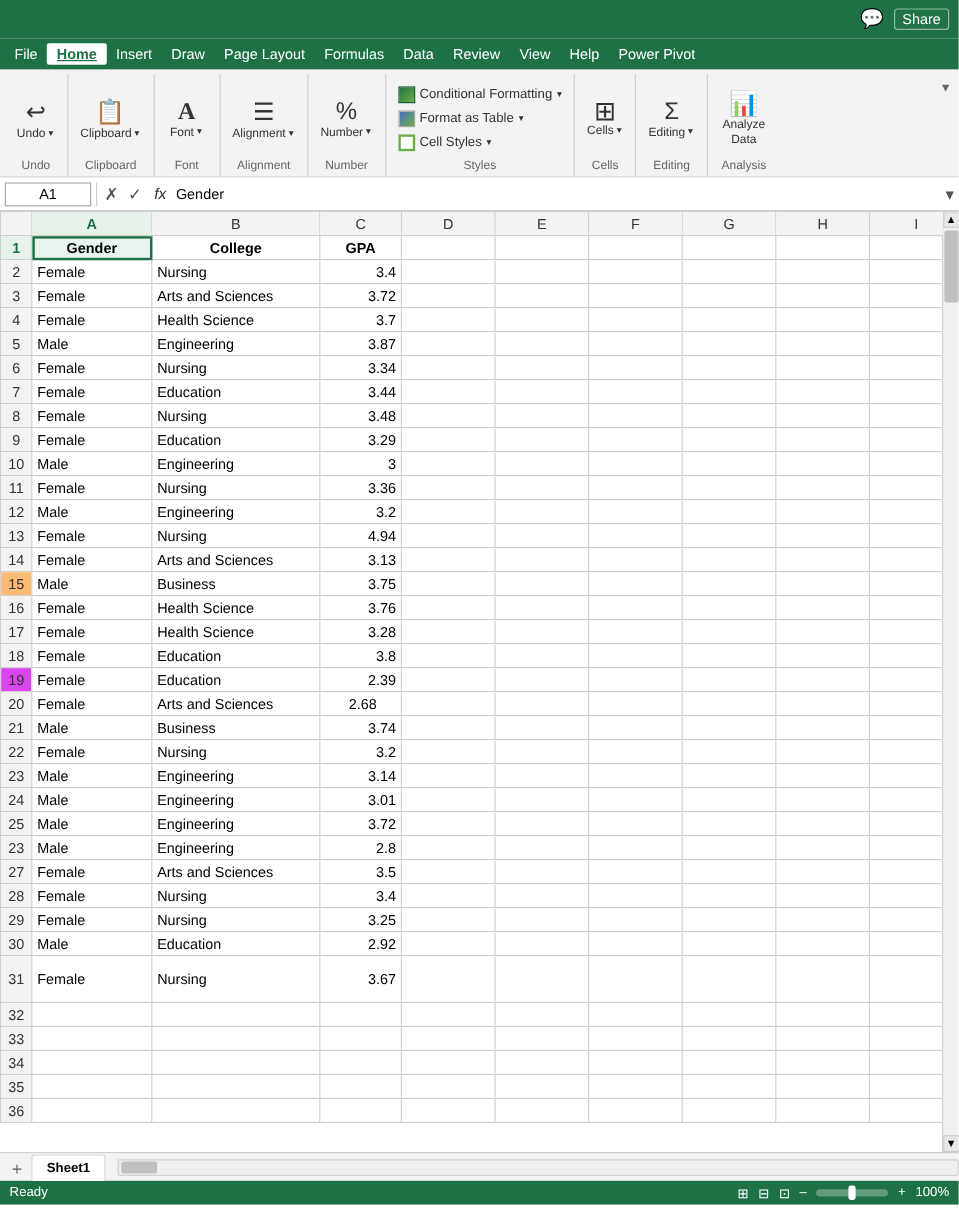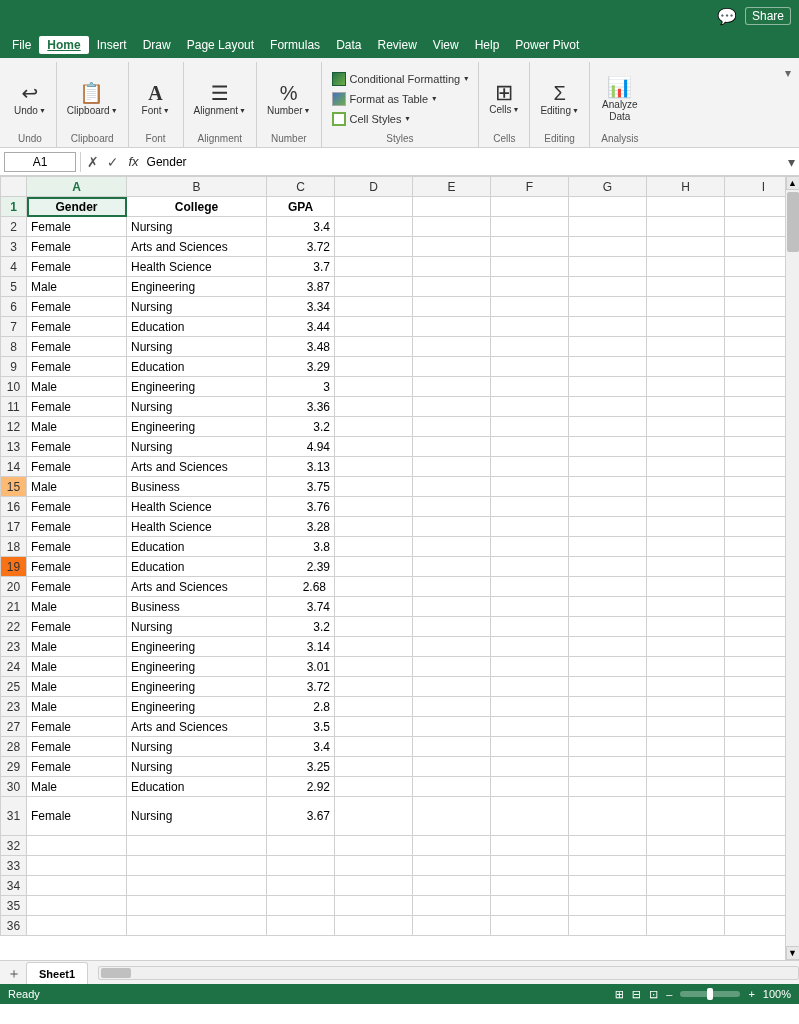--- a/index.html
+++ b/index.html
@@ -388,36 +388,36 @@
             <td style="border: 1px solid rgb(208, 208, 208); font-size: 12px; height: 20px; padding: 0px 4px;">Education</td>
             <td style="border: 1px solid rgb(208, 208, 208); font-size: 12px; height: 20px; padding: 0px 4px; text-align: right;">3.8</td>
             <td style="border: 1px solid rgb(208, 208, 208); font-size: 12px; height: 20px; padding: 0px 4px;"></td>
             <td style="border: 1px solid rgb(208, 208, 208); font-size: 12px; height: 20px; padding: 0px 4px;"></td>
             <td style="border: 1px solid rgb(208, 208, 208); font-size: 12px; height: 20px; padding: 0px 4px;"></td>
             <td style="border: 1px solid rgb(208, 208, 208); font-size: 12px; height: 20px; padding: 0px 4px;"></td>
             <td style="border: 1px solid rgb(208, 208, 208); font-size: 12px; height: 20px; padding: 0px 4px;"></td>
             <td style="border: 1px solid rgb(208, 208, 208); font-size: 12px; height: 20px; padding: 0px 4px;"></td>
           </tr>
           <tr>
-            <td style="background: #f97316; text-align: center; font-size: 12px; color: rgb(51, 51, 51); position: sticky; left: 0px; z-index: 1; border: 1px solid rgb(208, 208, 208); height: 20px; padding: 0px 2px;">19</td>
+            <td style="background: #d946ef; text-align: center; font-size: 12px; color: rgb(51, 51, 51); position: sticky; left: 0px; z-index: 1; border: 1px solid rgb(208, 208, 208); height: 20px; padding: 0px 2px;">19</td>
             <td style="border: 1px solid rgb(208, 208, 208); font-size: 12px; height: 20px; padding: 0px 4px;">Female</td>
             <td style="border: 1px solid rgb(208, 208, 208); font-size: 12px; height: 20px; padding: 0px 4px;">Education</td>
             <td style="border: 1px solid rgb(208, 208, 208); font-size: 12px; height: 20px; padding: 0px 4px; text-align: right;">2.39</td>
             <td style="border: 1px solid rgb(208, 208, 208); font-size: 12px; height: 20px; padding: 0px 4px;"></td>
             <td style="border: 1px solid rgb(208, 208, 208); font-size: 12px; height: 20px; padding: 0px 4px;"></td>
             <td style="border: 1px solid rgb(208, 208, 208); font-size: 12px; height: 20px; padding: 0px 4px;"></td>
             <td style="border: 1px solid rgb(208, 208, 208); font-size: 12px; height: 20px; padding: 0px 4px;"></td>
             <td style="border: 1px solid rgb(208, 208, 208); font-size: 12px; height: 20px; padding: 0px 4px;"></td>
             <td style="border: 1px solid rgb(208, 208, 208); font-size: 12px; height: 20px; padding: 0px 4px;"></td>
           </tr>
           <tr>
             <td style="background: rgb(243, 243, 243); text-align: center; font-size: 12px; color: rgb(51, 51, 51); position: sticky; left: 0px; z-index: 1; border: 1px solid rgb(208, 208, 208); height: 20px; padding: 0px 2px;">20</td>
             <td style="border: 1px solid rgb(208, 208, 208); font-size: 12px; height: 20px; padding: 0px 4px;">Female</td>
             <td style="border: 1px solid rgb(208, 208, 208); font-size: 12px; height: 20px; padding: 0px 4px;">Arts and Sciences</td>
-            <td style="border: 1px solid rgb(208, 208, 208); font-size: 12px; height: 20px; padding: 0px 8px; text-align: right;">2.68</td>
+            <td style="border: 1px solid rgb(208, 208, 208); font-size: 12px; height: 20px; padding: 0px 20px; text-align: right;">2.68</td>
             <td style="border: 1px solid rgb(208, 208, 208); font-size: 12px; height: 20px; padding: 0px 4px;"></td>
             <td style="border: 1px solid rgb(208, 208, 208); font-size: 12px; height: 20px; padding: 0px 4px;"></td>
             <td style="border: 1px solid rgb(208, 208, 208); font-size: 12px; height: 20px; padding: 0px 4px;"></td>
             <td style="border: 1px solid rgb(208, 208, 208); font-size: 12px; height: 20px; padding: 0px 4px;"></td>
             <td style="border: 1px solid rgb(208, 208, 208); font-size: 12px; height: 20px; padding: 0px 4px;"></td>
             <td style="border: 1px solid rgb(208, 208, 208); font-size: 12px; height: 20px; padding: 0px 4px;"></td>
           </tr>
           <tr>
             <td style="background: rgb(243, 243, 243); text-align: center; font-size: 12px; color: rgb(51, 51, 51); position: sticky; left: 0px; z-index: 1; border: 1px solid rgb(208, 208, 208); height: 20px; padding: 0px 2px;">21</td>
             <td style="border: 1px solid rgb(208, 208, 208); font-size: 12px; height: 20px; padding: 0px 4px;">Male</td>

